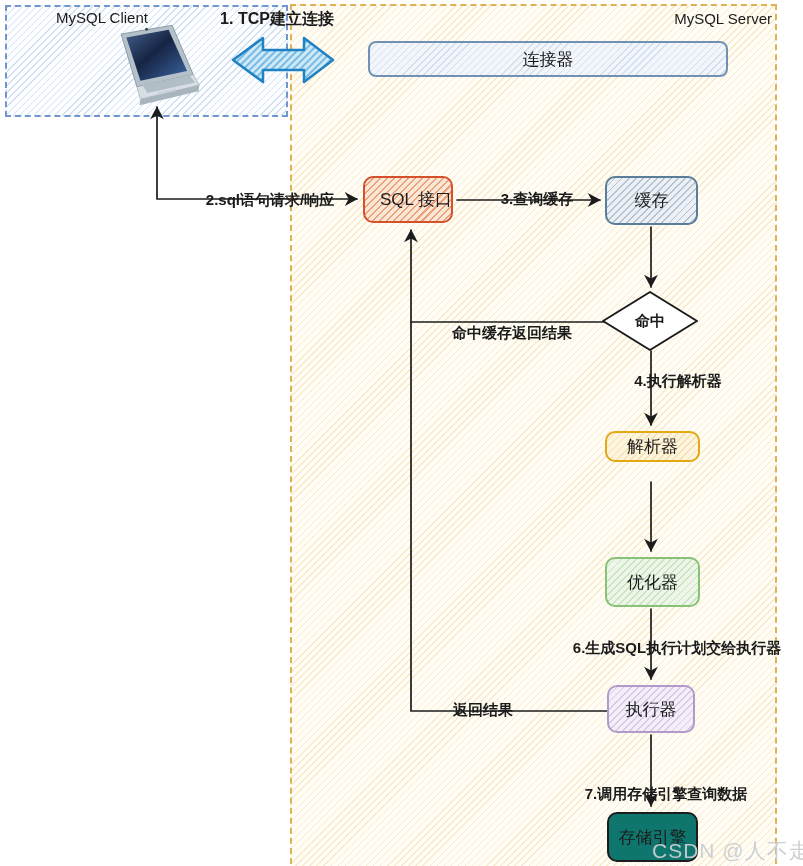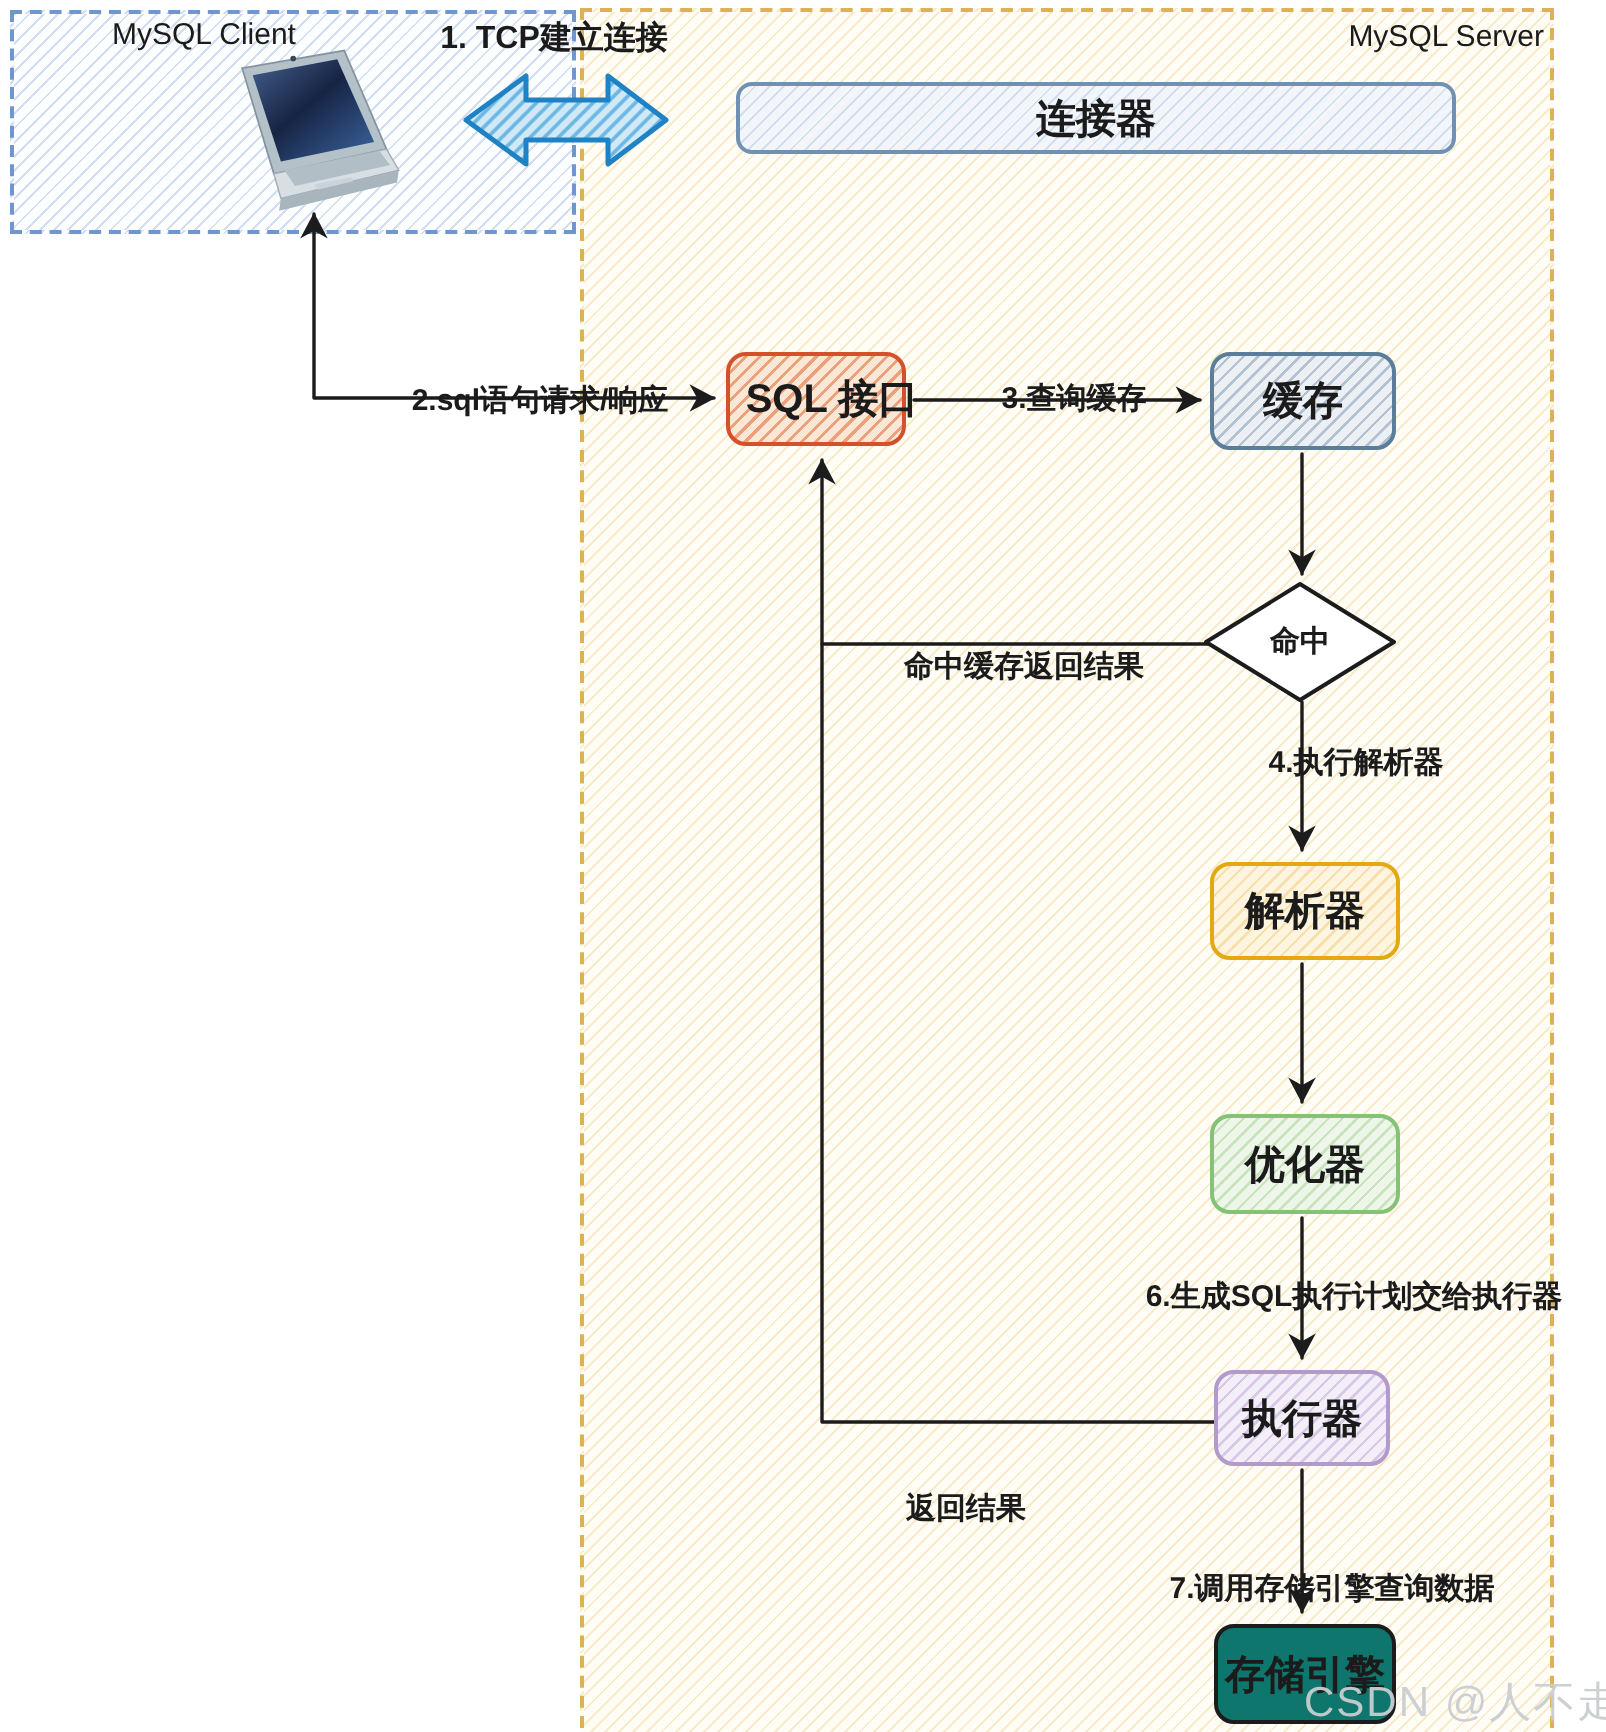--- a/index.html
+++ b/index.html
@@ -19,29 +19,29 @@
     border:2px dashed #ddb154;
     background:repeating-linear-gradient(135deg, rgba(233,196,112,0.33) 0 1px, transparent 1px 5px), #fffdf6;
   }
   .region-label{position:absolute;z-index:6;font-size:15px;font-weight:500;white-space:nowrap;}
   .lab-client{left:12px;top:9px;margin-left:44px;}
   .lab-server{right:31px;top:10px;}
   .node{
     position:absolute;box-sizing:border-box;z-index:5;
     display:flex;align-items:center;justify-content:center;
     border:2px solid #1c1c1c;border-radius:10px;
-    font-size:20px;font-weight:700;white-space:nowrap;
+    font-size:17px;font-weight:400;white-space:nowrap;
   }
   .node-connector{left:368px;top:41px;width:360px;height:36px;border-radius:8px;border-color:#7191b4;
     background:repeating-linear-gradient(135deg, rgba(130,160,205,0.28) 0 1px, transparent 1px 5px), #f2f6fb;}
   .node-sql{left:363px;top:176px;width:90px;height:47px;border-width:2.5px;border-color:#d4512c;
     background:repeating-linear-gradient(135deg, rgba(223,104,50,0.55) 0 1.5px, transparent 1.5px 5px), #fbe7d6;padding-left:16px;}
   .node-cache{left:605px;top:176px;width:93px;height:49px;border-color:#5a7d99;
     background:repeating-linear-gradient(135deg, rgba(110,140,170,0.45) 0 1.3px, transparent 1.3px 5px), #eceff3;}
-  .node-parser{left:605px;top:431px;width:95px;height:49px;border-color:#e3a812;
+  .node-parser{left:605px;top:431px;width:95px;height:31px;border-color:#e3a812;
     background:repeating-linear-gradient(135deg, rgba(235,175,55,0.3) 0 1.2px, transparent 1.2px 5px), #fdf5e0;}
   .node-optimizer{left:605px;top:557px;width:95px;height:50px;border-color:#85c276;
     background:repeating-linear-gradient(135deg, rgba(145,200,125,0.4) 0 1.3px, transparent 1.3px 5px), #eef6ea;}
   .node-executor{left:607px;top:685px;width:88px;height:48px;border-color:#b29aca;
     background:repeating-linear-gradient(135deg, rgba(175,145,205,0.4) 0 1.3px, transparent 1.3px 5px), #f3eef8;}
   .node-storage{left:607px;top:812px;width:91px;height:50px;border-color:#1c1c1c;background:#0f766e;}
   .elabel{
     position:absolute;z-index:6;font-size:15px;font-weight:600;white-space:nowrap;
     transform:translateX(-50%);
   }
@@ -130,18 +130,18 @@
     <span>存储引擎</span>
   </div>
   <div class="diamond-label">命中</div>
 
   <div class="elabel" style="left:277px;top:9px;font-size:16px;">1. TCP建立连接</div>
   <div class="elabel" style="left:270px;top:191px;">2.sql语句请求/响应</div>
   <div class="elabel" style="left:537px;top:190px;">3.查询缓存</div>
   <div class="elabel" style="left:512px;top:324px;">命中缓存返回结果</div>
   <div class="elabel" style="left:678px;top:372px;">4.执行解析器</div>
   <div class="elabel" style="left:677px;top:639px;">6.生成SQL执行计划交给执行器</div>
-  <div class="elabel" style="left:483px;top:701px;margin-top:44px;">返回结果</div>
+  <div class="elabel" style="left:483px;top:701px;">返回结果</div>
   <div class="elabel" style="left:666px;top:761px;margin-top:24px;">7.调用存储引擎查询数据</div>
 
   <div class="watermark">CSDN @人不走空</div>
 
 </div>
 
 </body></html>

